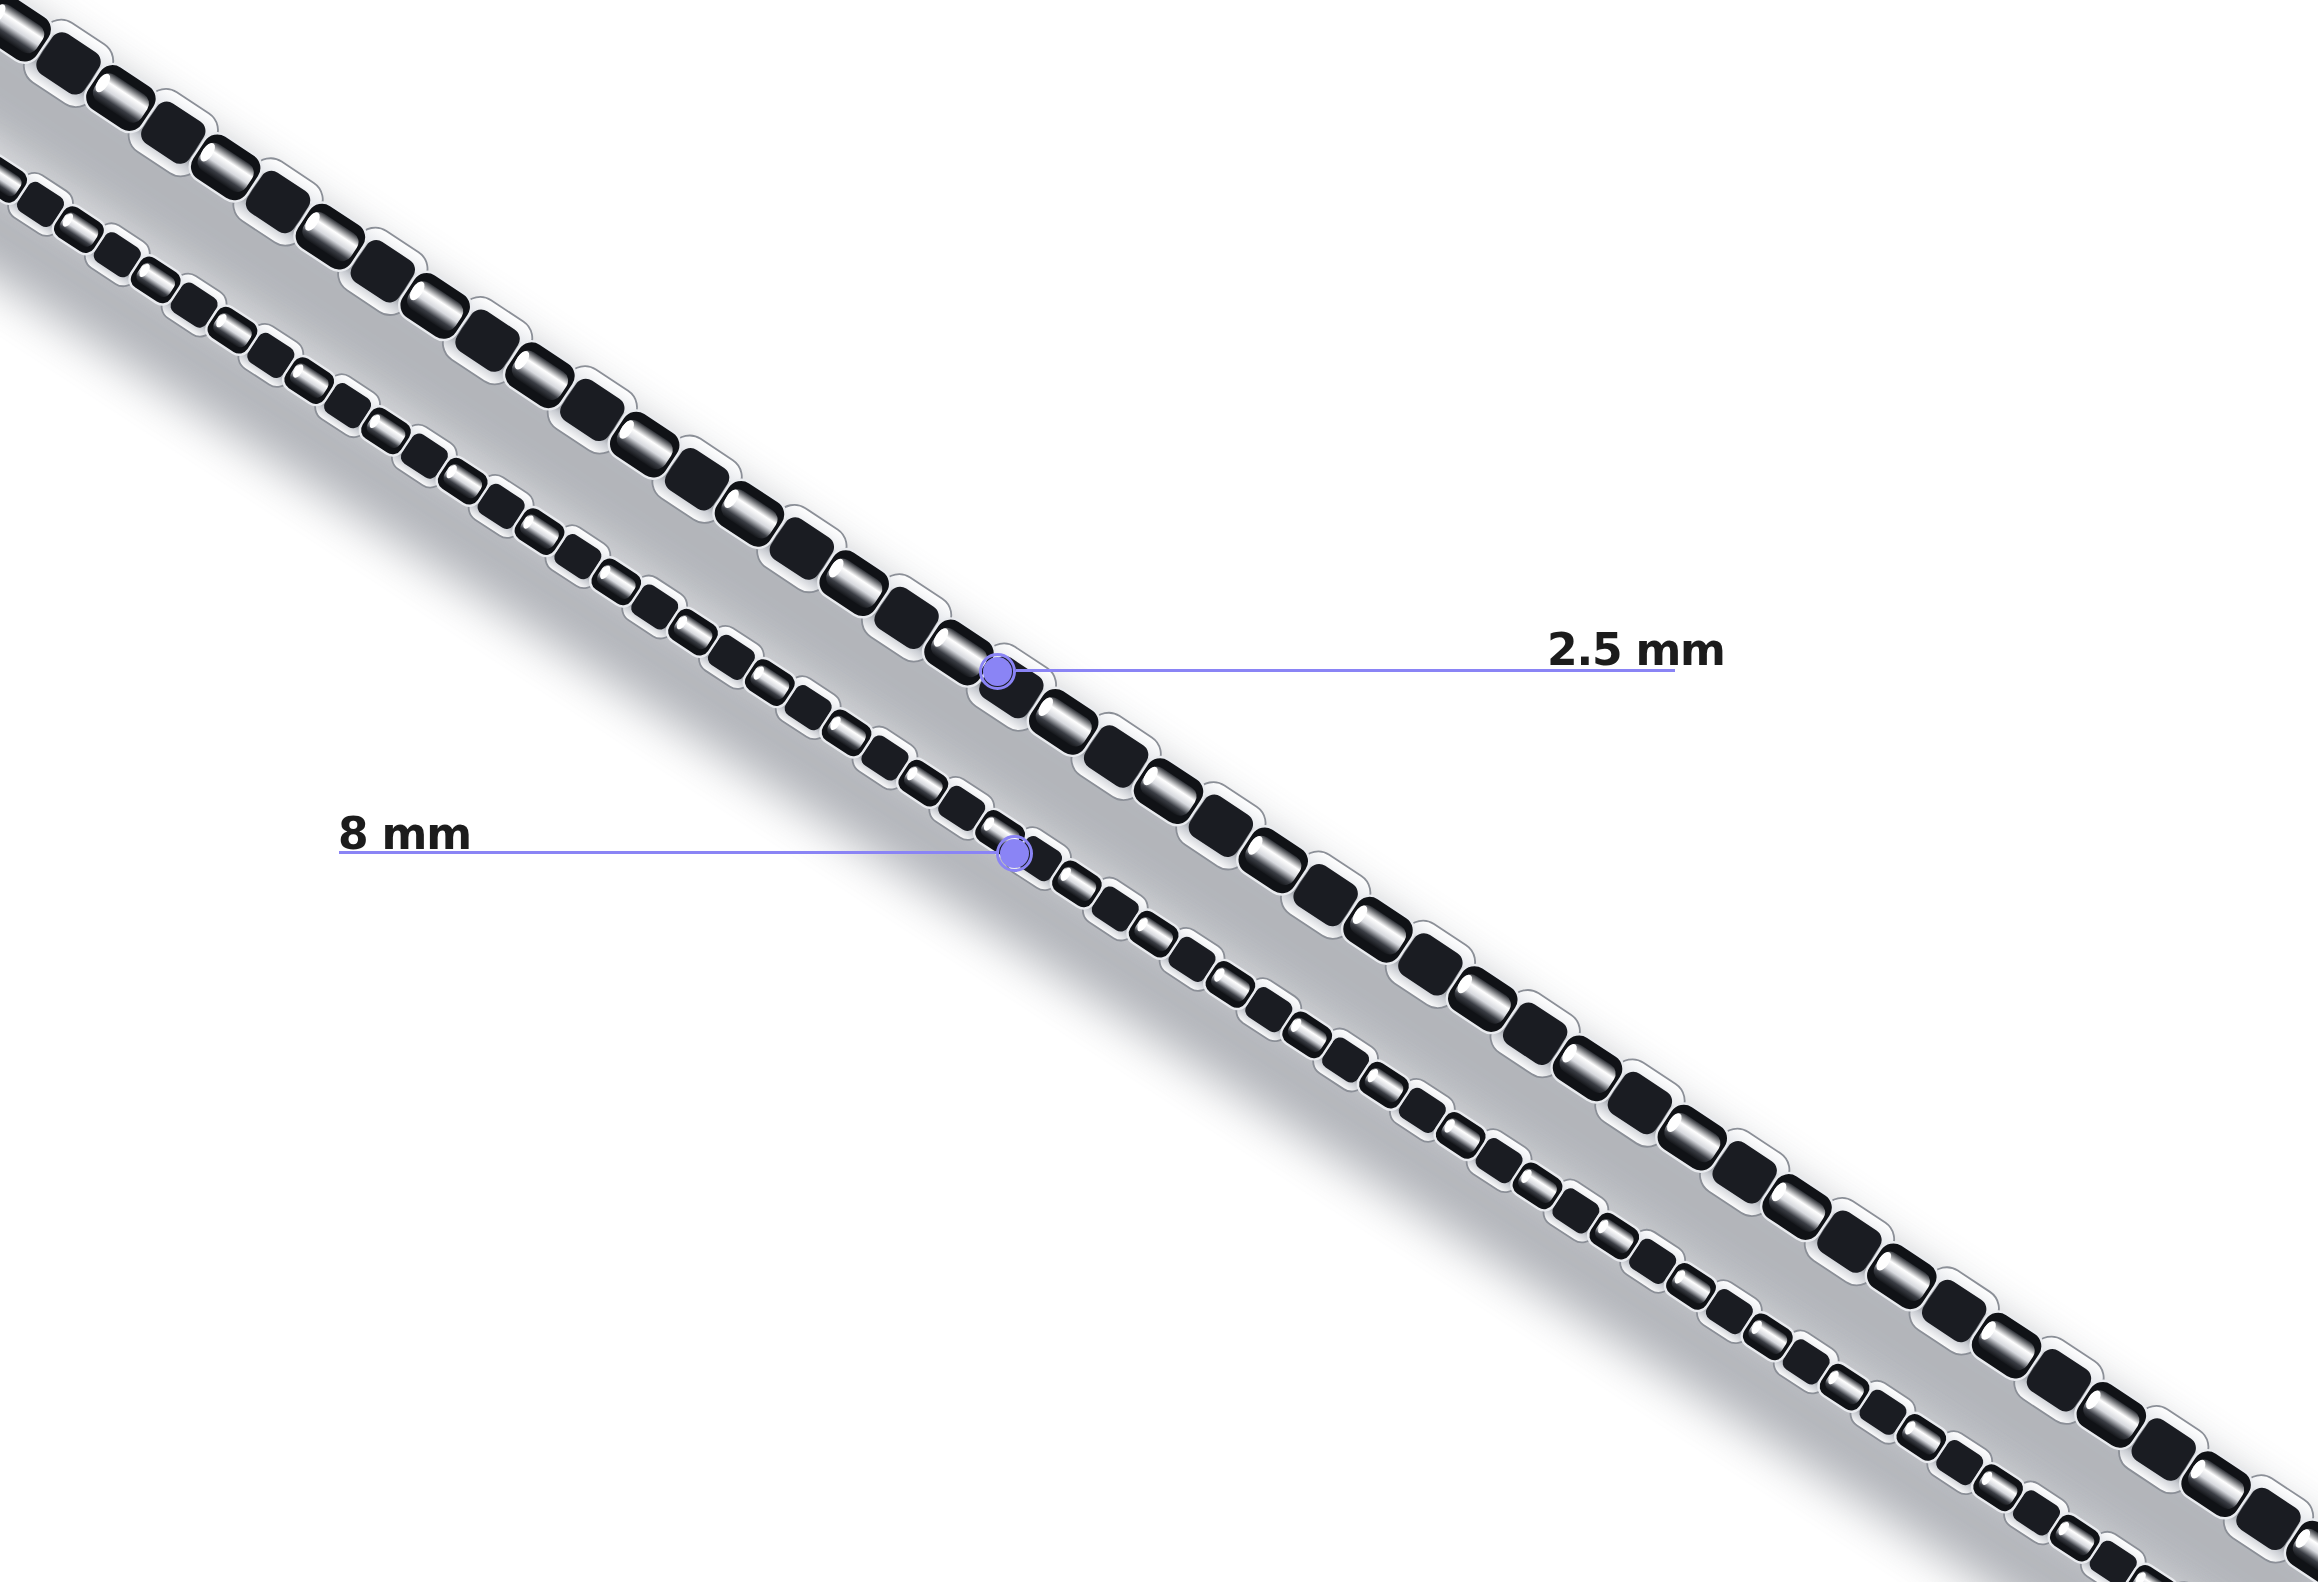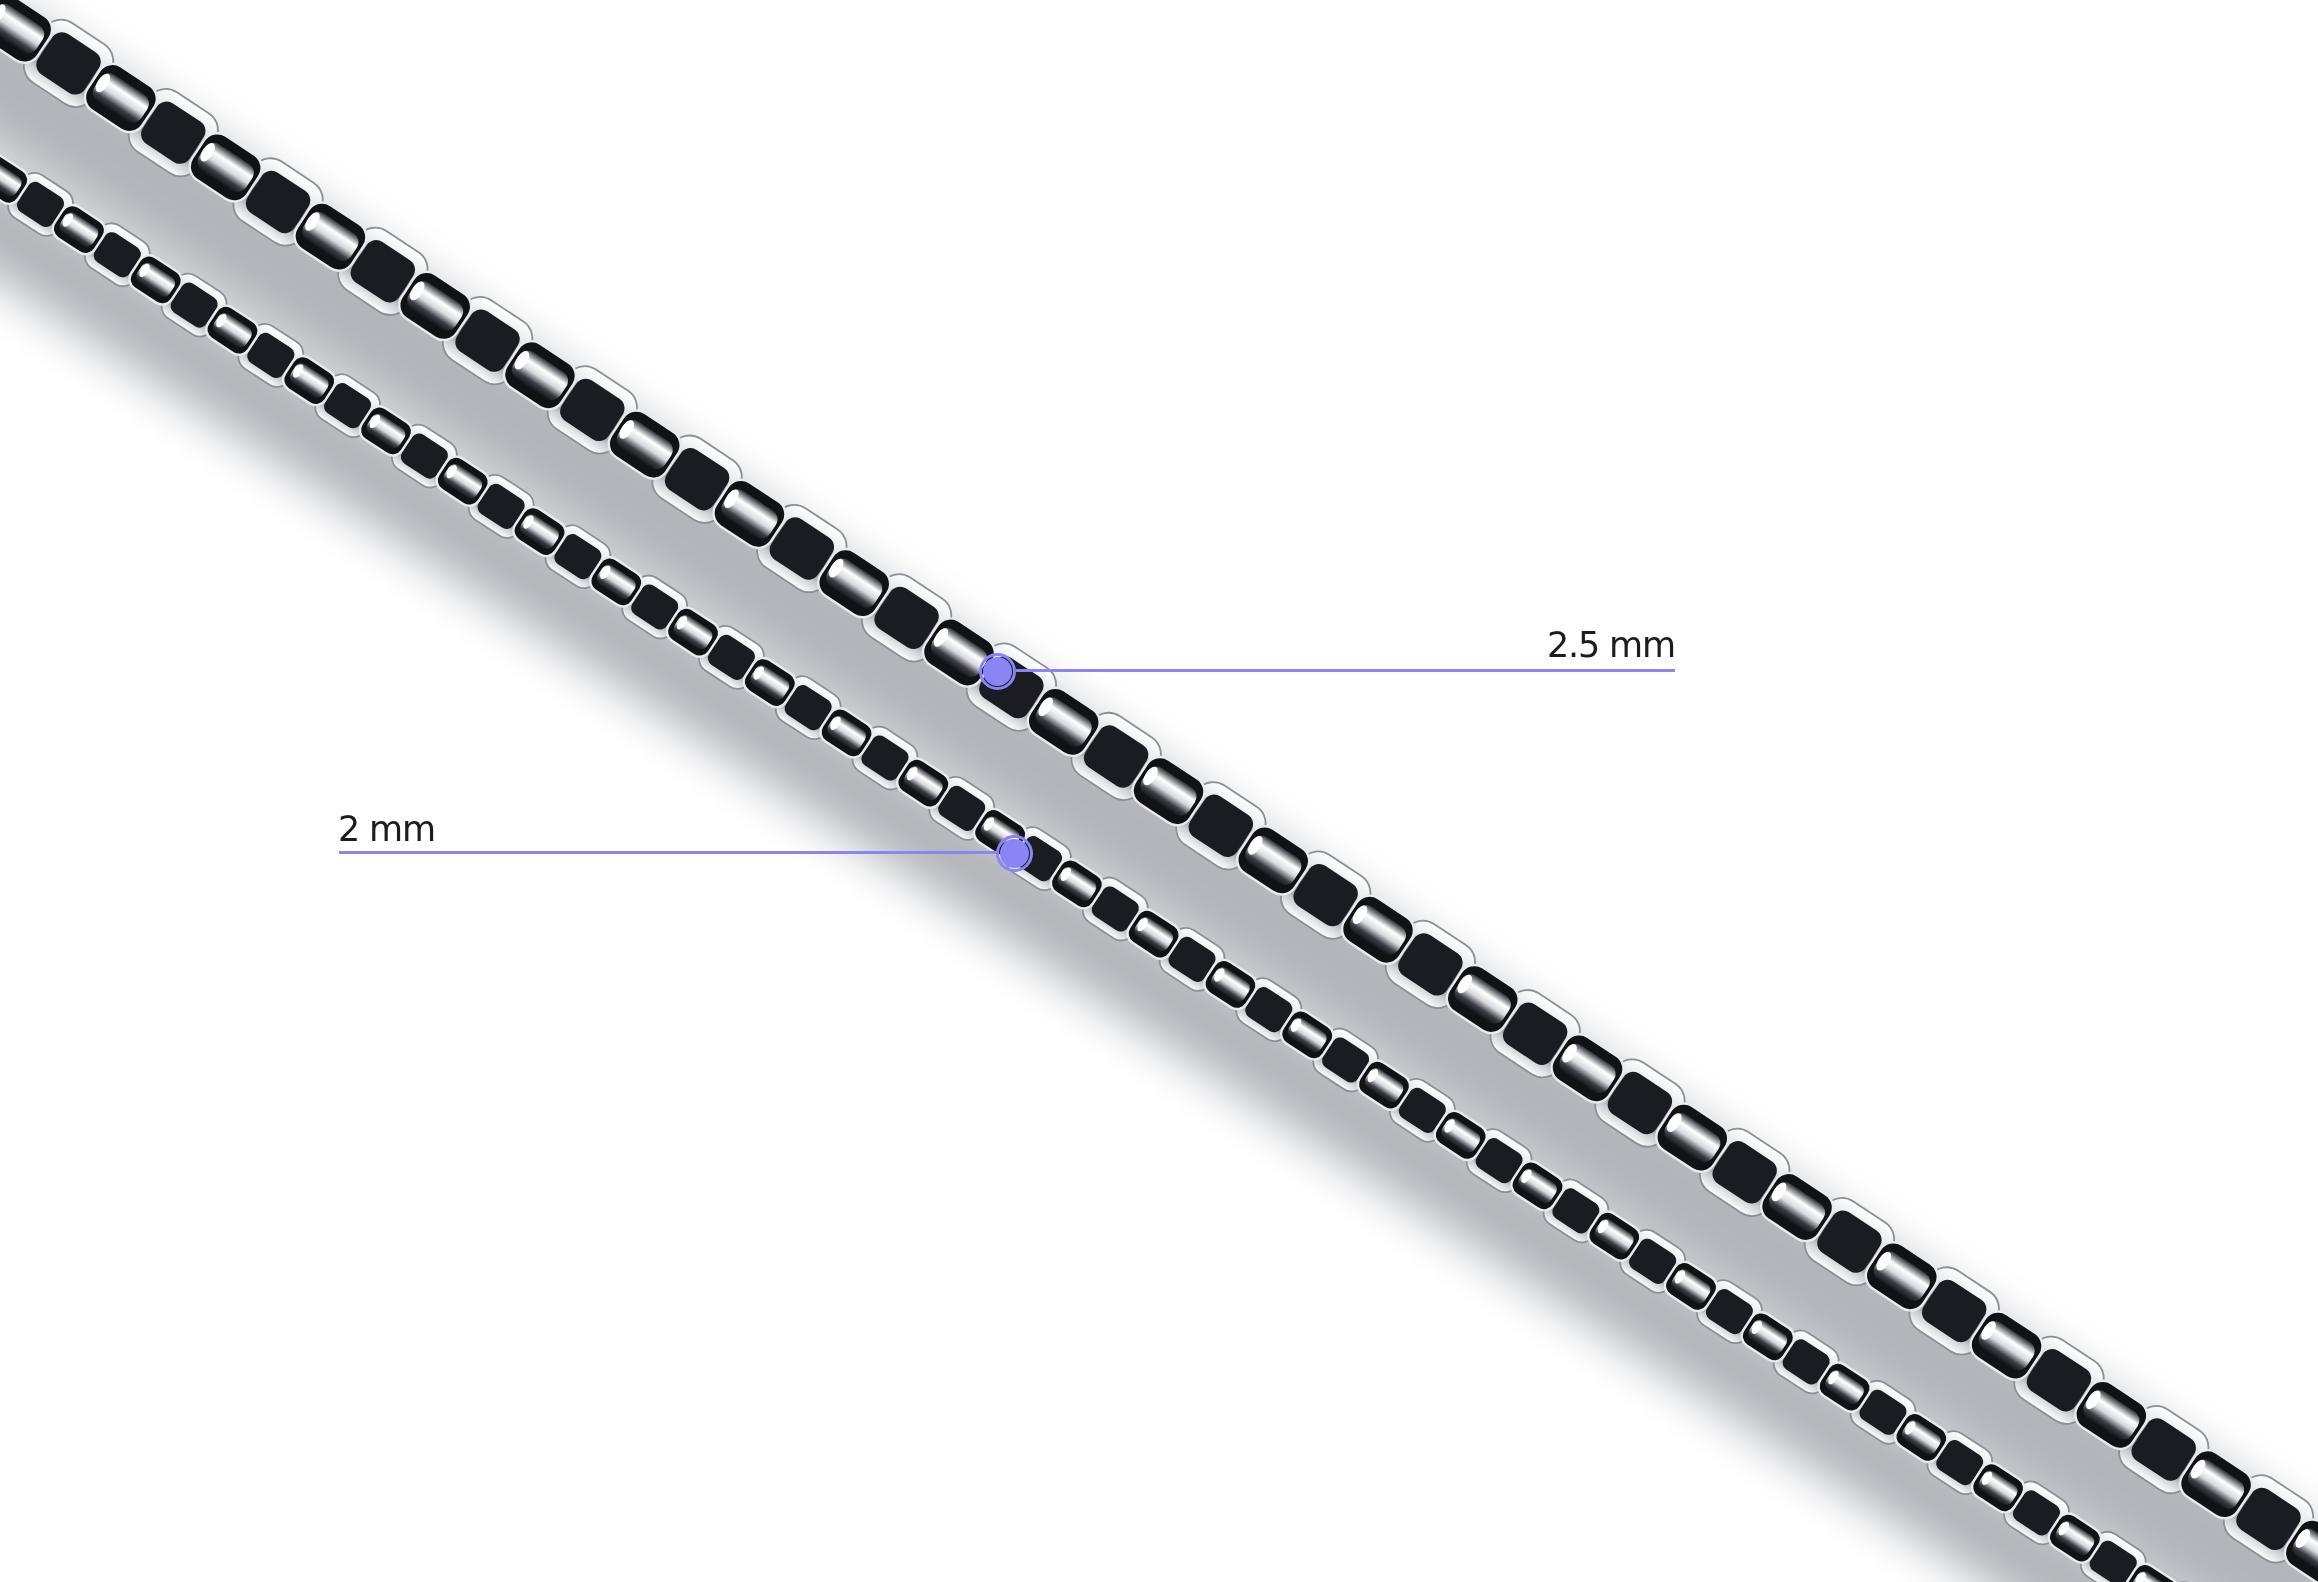--- a/index.html
+++ b/index.html
@@ -18,25 +18,25 @@
       height: 1583px;
       background: #ffffff;
     }
     #scene {
       position: absolute;
       left: 0; top: 0;
     }
     .callout-label {
       position: absolute;
       color: #1c1c1c;
-      font-size: 35px;
+      font-size: 44px;
       line-height: 1;
       letter-spacing: -1.2px;
       white-space: nowrap;
-      font-weight: 400;
+      font-weight: 700;
     }
     .callout-line {
       position: absolute;
       height: 3px;
     }
     .callout-dot {
       position: absolute;
       border-radius: 50%;
       box-sizing: border-box;
     }
@@ -365,16 +365,16 @@
         <div class="inner" style="width: 29px; height: 29px; left: 1.2px; top: 1.2px; background: rgb(138, 132, 245);"></div>
       </div>
     <div class="callout-label" id="label-0" style="left: 1547px; top: 628px; color: rgb(28, 28, 28);">2.5 mm</div>
   </div>
 
   <div>
     <div class="callout-line" id="line-1" style="left: 339px; top: 851px; width: 658px; background: rgb(138, 132, 245);"></div>
     <div class="callout-dot" id="dot-1" style="left: 996px; top: 835px; width: 37px; height: 37px; border: 3px solid rgb(138, 132, 245);">
         <div class="inner" style="width: 29px; height: 29px; left: 1.2px; top: 1.2px; background: rgb(138, 132, 245);"></div>
       </div>
-    <div class="callout-label" id="label-1" style="left: 338px; top: 812px; color: rgb(28, 28, 28);">2 mm</div>
+    <div class="callout-label" id="label-1" style="left: 338px; top: 812px; color: rgb(28, 28, 28);">8 mm</div>
   </div>
 </div>
 
 
 </body></html>

